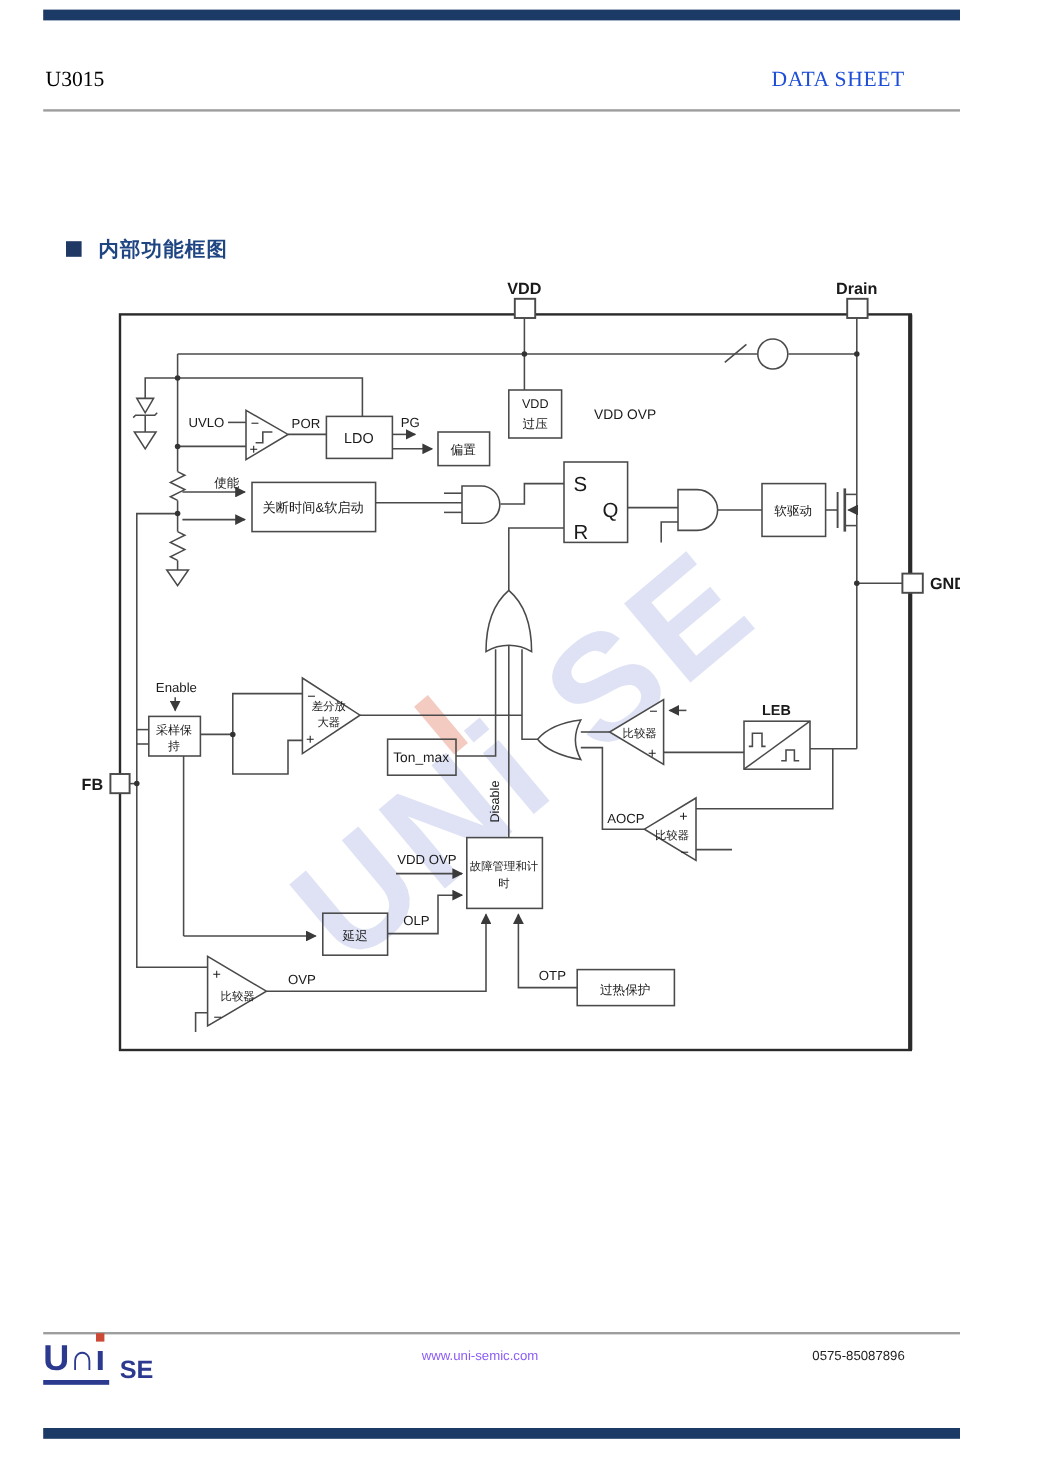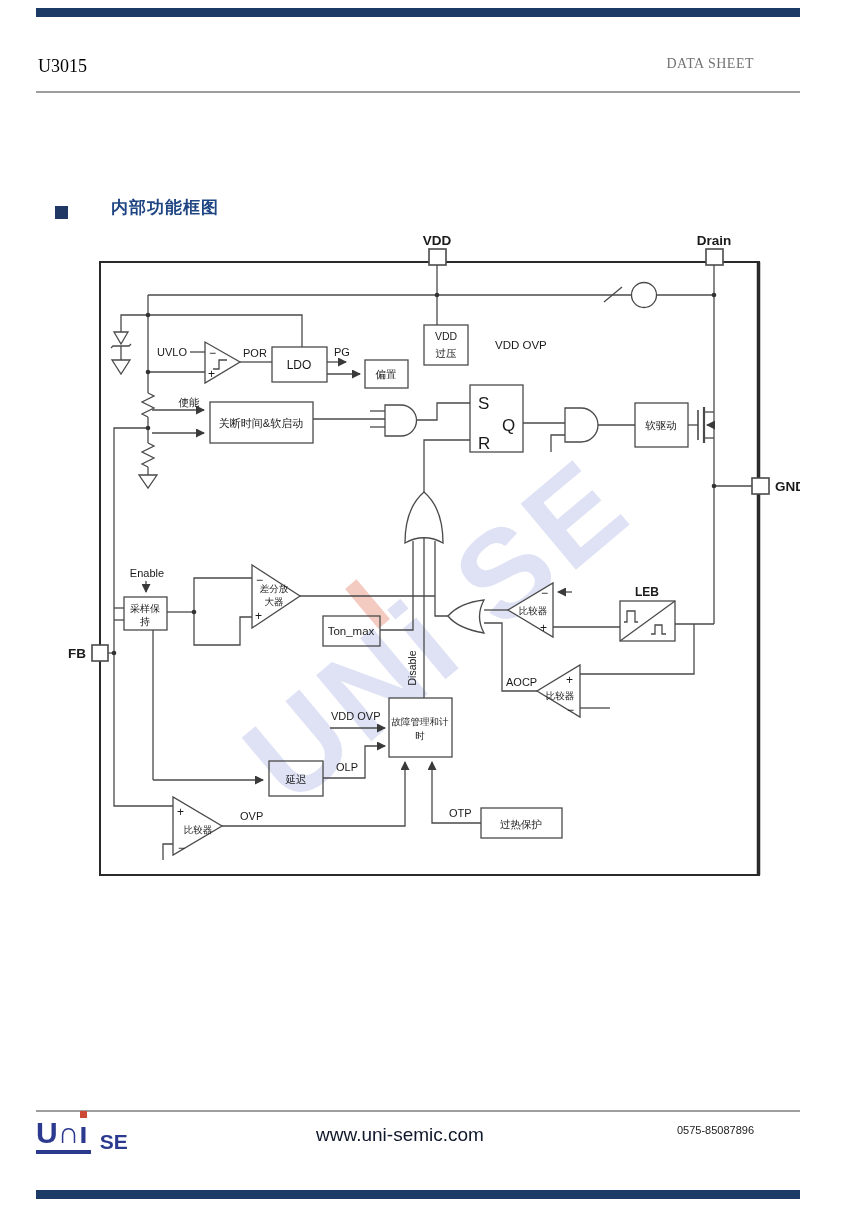--- a/index.html
+++ b/index.html
@@ -2,43 +2,43 @@
 <html><head>
 <meta charset="utf-8">
 <style>
   html,body{margin:0;padding:0;background:#ffffff;}
   #page{position:relative;width:800px;height:1228px;background:#fff;overflow:hidden;
         font-family:"Liberation Sans",sans-serif;color:#111;}
   .bar{position:absolute;left:36px;width:786px;height:9px;background:#1b3a66;}
   #bar-top{top:8px;}
   #bar-bottom{top:1190px;}
   #hdr-left{position:absolute;left:38px;top:56px;font-family:"Liberation Serif",serif;font-size:18px;color:#000;}
-  #hdr-right{position:absolute;right:46px;top:56px;font-family:"Liberation Serif",serif;font-size:14px;letter-spacing:.5px;color:#737373;}
+  #hdr-right{position:absolute;right:46px;top:56px;font-family:"Liberation Serif",serif;font-size:18px;letter-spacing:.5px;color:#1d4ed8;}
   .rule{position:absolute;left:36px;width:786px;height:2px;background:#9e9e9e;}
   #rule-top{top:91px;}
   #rule-bottom{top:1110px;}
-  #section{position:absolute;left:55px;top:196px;display:flex;align-items:flex-end;gap:29px;}
+  #section{position:absolute;left:55px;top:196px;display:flex;align-items:center;}
   #section .bullet{width:13px;height:13px;background:#1f3864;margin-right:14px;}
   #section .title{font-size:17px;font-weight:600;color:#1f4583;letter-spacing:1px;}
   
   #watermark{position:absolute;left:137px;top:545px;width:600px;height:170px;line-height:170px;
      text-align:center;font-size:125px;font-weight:bold;letter-spacing:6px;white-space:nowrap;
      color:rgba(122,138,212,0.25);transform:rotate(-40deg);}
   #watermark-accent{position:absolute;left:360px;top:578px;width:15px;height:52px;
      background:rgba(231,140,118,0.45);transform:rotate(-40deg);}
   
   #diagram{position:absolute;left:0;top:0;}
   
   #footer-logo{position:absolute;left:36px;top:1118px;display:flex;align-items:flex-end;}
   .logo-uni{display:inline-flex;border-bottom:4px solid #2b3a8f;padding:0 3px 2px 0;}
   .logo-uni span{font-size:30px;font-weight:bold;color:#2b3a8f;line-height:1;}
   .logo-iwrap{position:relative;display:inline-block;}
   .logo-dot{position:absolute;left:1px;top:-7px;width:7px;height:7px;background:#cc4a35;}
   .logo-se{font-size:21px;font-weight:bold;color:#2b3a8f;margin-left:9px;line-height:1;padding-bottom:2px;}
-  #footer-site{position:absolute;left:0;right:0;top:1124px;text-align:center;font-size:19px;color:#0f172a;}
+  #footer-site{position:absolute;left:0;right:0;top:1124px;text-align:center;font-size:11px;color:#8b5cf6;}
   #footer-phone{position:absolute;right:46px;top:1124px;font-size:11px;color:#222;}
   svg text{font-family:"Liberation Sans",sans-serif;fill:#1a1a1a;}
 </style>
 </head>
 <body>
 
 <div id="page">
 
   <div class="bar" id="bar-top"></div>
   <div id="hdr-left">U3015</div>

